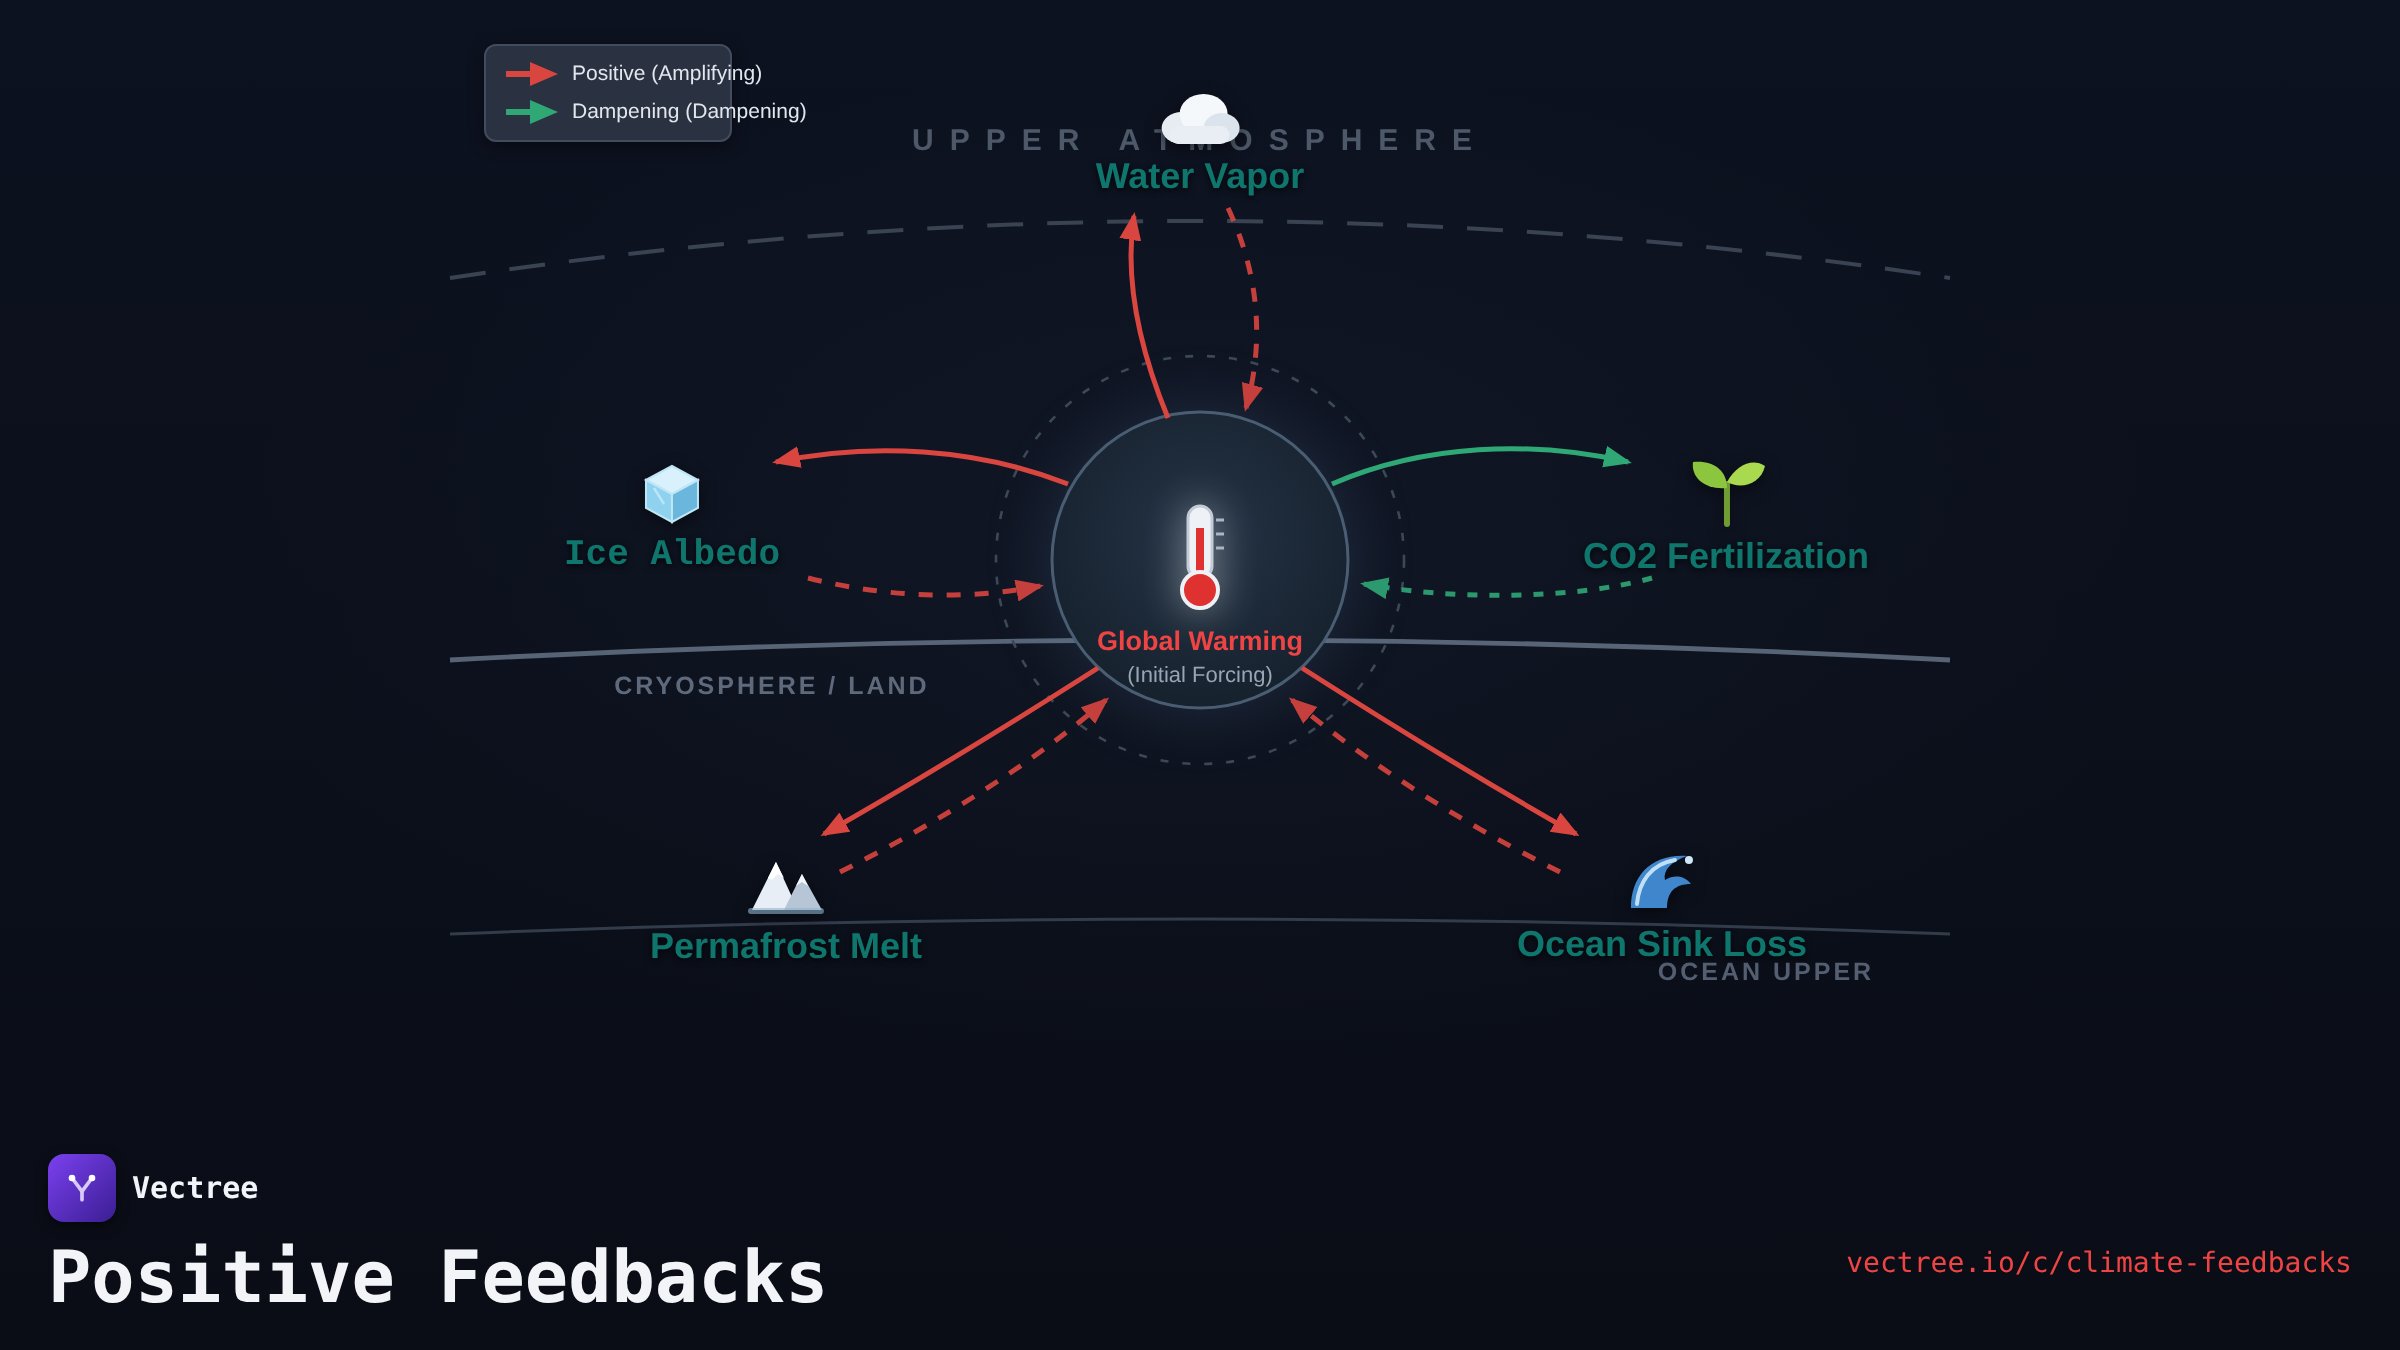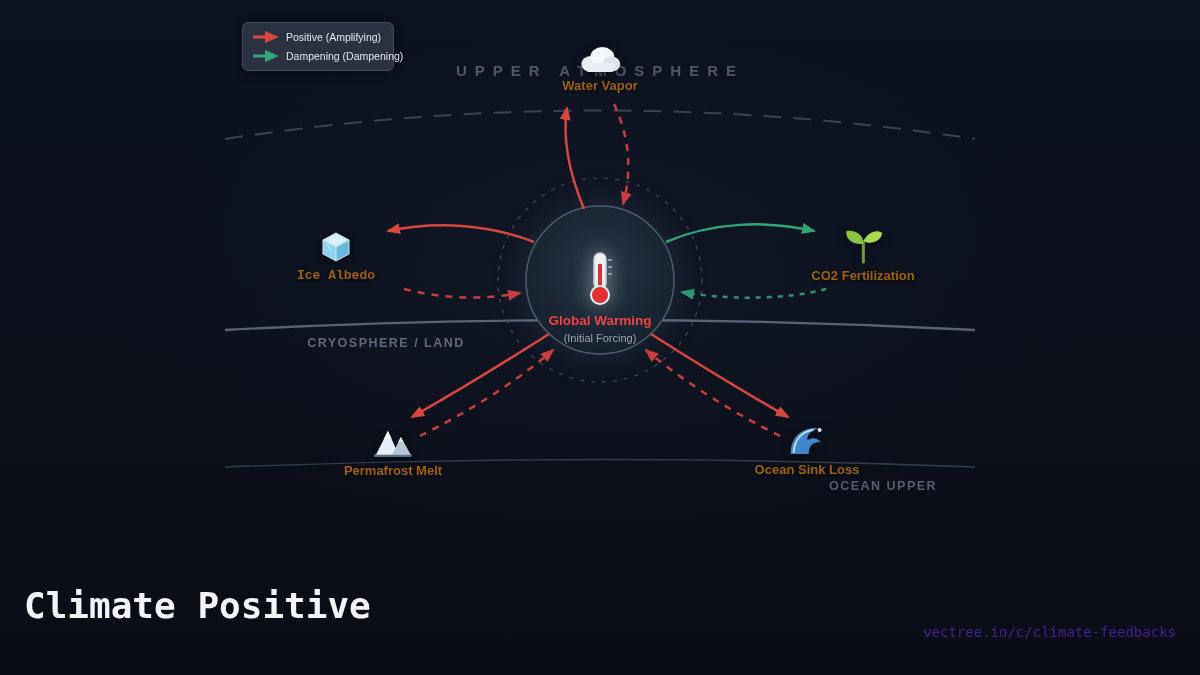--- a/index.html
+++ b/index.html
@@ -14,39 +14,39 @@
   }
   #diagram-svg { position:absolute; left:0; top:0; }
 
   .region-label { position:absolute; transform:translateX(-50%); color:#4e5a6c; font-weight:bold; white-space:nowrap; }
   .region-upper { font-size:15px; letter-spacing:8px; color:#4d5868; }
   .region-mid   { font-size:12.5px; letter-spacing:1.5px; color:#5e6a7c; }
   .region-ocean { font-size:12.5px; letter-spacing:1.5px; color:#535f71; }
 
   .node { position:absolute; transform:translateX(-50%); display:flex; flex-direction:column; align-items:center; gap:4px; }
   .node .icon { line-height:0; filter:drop-shadow(0 2px 4px rgba(0,0,0,.5)); }
-  .nlabel { font-size:13px; font-weight:bold; color:#a16207; text-shadow:0 1px 3px rgba(0,0,0,.8); white-space:nowrap; }
+  .nlabel { font-size:18px; font-weight:bold; color:#0f766e; text-shadow:0 1px 3px rgba(0,0,0,.8); white-space:nowrap; }
 
   .center-text { position:absolute; left:600px; top:313px; transform:translateX(-50%); text-align:center; width:160px; }
   .center-text .main { font-size:13.5px; font-weight:bold; color:#ef4444; }
   .center-text .sub  { font-size:11px; color:#99a4b4; margin-top:4px; }
 
-  .legend { position:absolute; left:242px; top:22px; width:152px; background:#2a3140; border:1px solid #414c5e;
+  .legend { position:absolute; left:242px; top:22px; width:124px; background:#2a3140; border:1px solid #414c5e;
             border-radius:6px; padding:8px 10px; display:flex; flex-direction:column; gap:7px;
             box-shadow:0 2px 8px rgba(0,0,0,.45); }
   .legend-row { display:flex; align-items:center; gap:7px; }
   .legend-row .txt { font-size:10.5px; color:#e2e7ee; white-space:nowrap; }
 
   .footer { position:absolute; left:24px; top:577px; }
   .brand-row { display:flex; align-items:center; gap:8px; }
   .logo { width:34px; height:34px; border-radius:8px; background:linear-gradient(135deg,#7b40f0 0%, #3a1e92 100%);
           display:flex; align-items:center; justify-content:center; box-shadow:0 2px 6px rgba(0,0,0,.5); }
   .brand-name { font-family:"DejaVu Sans Mono", monospace; font-weight:bold; font-size:15px; color:#f1f4f8; }
   .page-title { font-family:"DejaVu Sans Mono", monospace; font-weight:bold; font-size:36px; color:#f2f4f8; margin-top:8px; letter-spacing:0; }
-  .page-url { position:absolute; right:24px; top:624px; font-family:"DejaVu Sans Mono", monospace; font-size:14px; color:#4c1d95; }
+  .page-url { position:absolute; right:24px; top:624px; font-family:"DejaVu Sans Mono", monospace; font-size:14px; color:#ef4444; }
 </style>
 </head>
 <body>
 
 <svg id="diagram-svg" width="1200" height="675" viewBox="0 0 1200 675">
   <defs>
     <marker id="arrow-red" markerUnits="userSpaceOnUse" markerWidth="16" markerHeight="13" refX="12" refY="5.5" orient="auto">
       <path d="M0,0 L14,5.5 L0,11 Z" fill="#d9453f"></path>
     </marker>
     <marker id="arrow-green" markerUnits="userSpaceOnUse" markerWidth="16" markerHeight="13" refX="12" refY="5.5" orient="auto">
@@ -147,21 +147,21 @@
       <polygon points="4,30 16,6 27,30" fill="#e7eef5"></polygon>
       <polygon points="12,14 16,6 20,14 17,12 14,15" fill="#ffffff"></polygon>
       <polygon points="20,30 29,12 39,30" fill="#b6c6d6"></polygon>
       <polygon points="26,18 29,12 32,18 29,16" fill="#f2f6fa"></polygon>
       <rect x="2" y="29" width="38" height="3" rx="1.5" fill="#8fb4cf" opacity="0.6"></rect>
     </svg>
   </div>
   <div class="nlabel">Permafrost Melt</div>
 </div>
 
-<div class="node" style="left:807px; top:422px;text-align:right;">
+<div class="node" style="left:831px; top:422px;text-align:right;">
   <div class="icon">
     <svg width="40" height="36" viewBox="0 0 40 36">
       <path d="M4 32 C4 16 14 5 32 6 C24 9 20 13 21 18 C26 15 31 16 34 20 C26 20 22 24 22 32 Z" fill="#3f86cc"></path>
       <path d="M7 30 C8 19 14 10 26 8" fill="none" stroke="#bfe0f5" stroke-width="2" stroke-linecap="round"></path>
       <circle cx="33" cy="8" r="2" fill="#cfe8f8"></circle>
     </svg>
   </div>
   <div class="nlabel">Ocean Sink Loss</div>
 </div>
 
@@ -174,15 +174,26 @@
     <line x1="25" y1="17" x2="29" y2="17" stroke="#aab6c2" stroke-width="1.5"></line>
     <line x1="25" y1="24" x2="29" y2="24" stroke="#aab6c2" stroke-width="1.5"></line>
   </svg>
 </div>
 <div class="center-text">
   <div class="main">Global Warming</div>
   <div class="sub">(Initial Forcing)</div>
 </div>
 
 <div class="footer">
-  <div class="page-title">Climate Positive</div>
+  <div class="brand-row">
+    <div class="logo">
+      <svg width="20" height="20" viewBox="0 0 24 24">
+        <path d="M6 6 L12 14 L18 6" fill="none" stroke="#d9c9fb" stroke-width="2.2" stroke-linecap="round" stroke-linejoin="round"></path>
+        <line x1="12" y1="14" x2="12" y2="19" stroke="#d9c9fb" stroke-width="2.2" stroke-linecap="round"></line>
+        <circle cx="6" cy="6" r="2" fill="#ffffff"></circle>
+        <circle cx="18" cy="6" r="2" fill="#ffffff"></circle>
+      </svg>
+    </div>
+    <div class="brand-name">Vectree</div>
+  </div>
+  <div class="page-title">Positive Feedbacks</div>
 </div>
 <div class="page-url">vectree.io/c/climate-feedbacks</div>
 
 </body></html>

